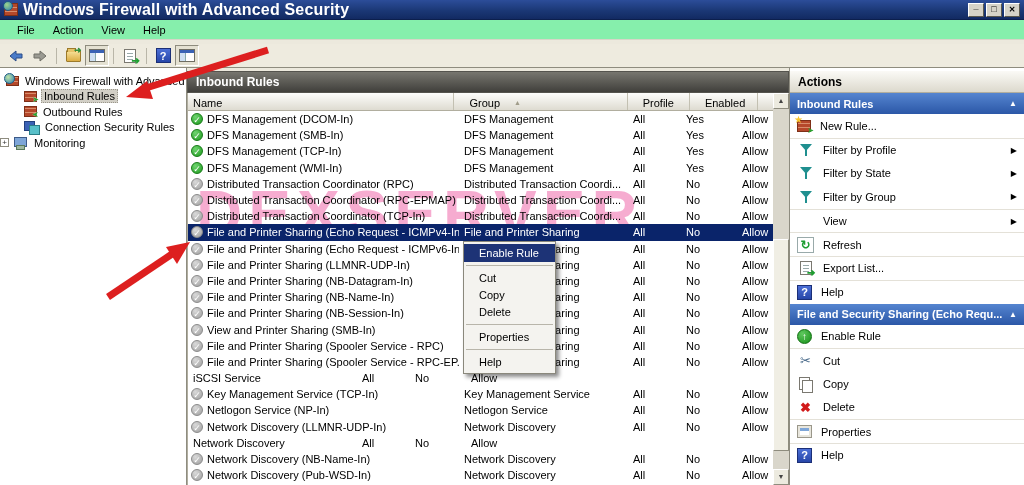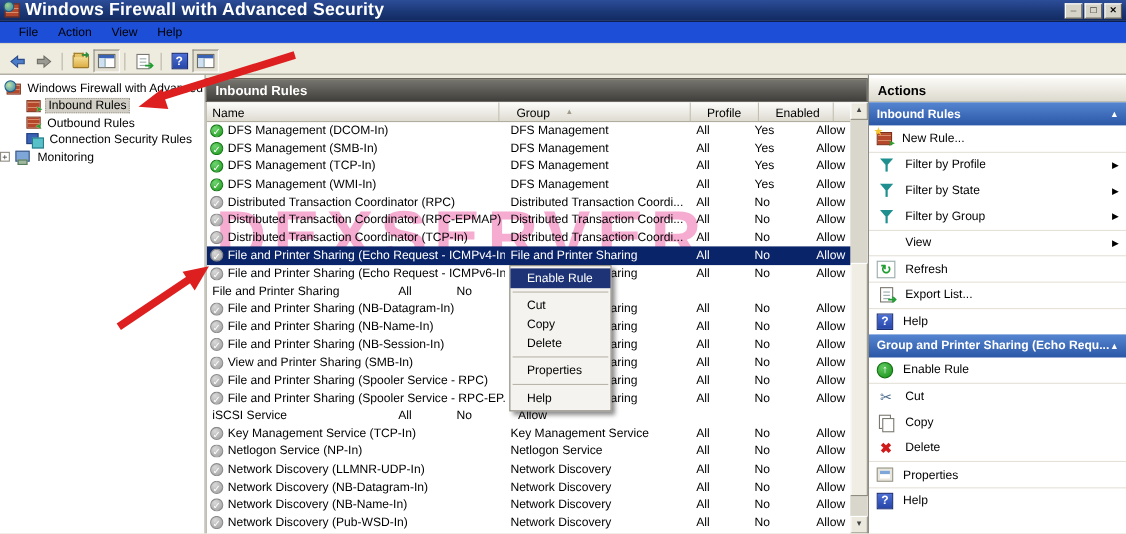--- a/index.html
+++ b/index.html
@@ -17,21 +17,21 @@
     border-radius:50%; background:radial-gradient(circle at 35% 35%,#9fd48a,#2f7fae); border:1px solid #1d5c86; }
   .title-text { color:#fff; font-weight:bold; font-size:16px; letter-spacing:.2px; }
   .win-btns { margin-left:auto; display:flex; gap:2px; }
   .wbtn { width:16px; height:14px; background:#d6d3c8; border:1px solid; border-color:#fff #5a584e #5a584e #fff;
     font-size:9px; line-height:11px; text-align:center; font-weight:bold; color:#000; }
   .wbtn.min::after{content:"_"; position:relative; top:-3px;}
   .wbtn.max::after{content:"□";}
   .wbtn.close::after{content:"✕"; font-size:8px;}
 
   
-  .menubar { position:absolute; left:0; top:20px; right:0; height:20px; background:#1d4ed8;
+  .menubar { position:absolute; left:0; top:20px; right:0; height:20px; background:#86efac;
     display:flex; align-items:center; padding-left:8px; border-bottom:1px solid #d8d5c8; }
   .menu-item { padding:2px 9px; }
   .toolbar { position:absolute; left:0; top:44px; right:0; height:24px; background:#eeebdf;
     display:flex; align-items:center; padding-left:4px; border-bottom:1px solid #8e8c7e; }
   .tbtn { width:24px; height:21px; display:flex; align-items:center; justify-content:center; flex:none; }
   .tbtn.pressed { border:1px solid; border-color:#8e8c7e #fff #fff #8e8c7e; background:#e4e1d2; }
   .tsep { width:1px; height:16px; background:#b9b6a8; margin:0 4px; flex:none; }
   .pg { width:12px; height:14px; background:#fff; border:1px solid #7a7870; position:relative; }
   .pg::before { content:""; position:absolute; left:2px; top:3px; right:2px; height:1px; background:#9aa; box-shadow:0 3px 0 #9aa,0 6px 0 #9aa; }
   .pg.arrow::after { content:"➔"; position:absolute; right:-5px; bottom:-4px; color:#1e9e31; font-size:10px; font-weight:bold; }
@@ -332,20 +332,24 @@
               <span class="state-ic"></span>
               <span>File and Printer Sharing (Echo Request - ICMPv6-In)</span>
             </div>
             <div class="cell group">File and Printer Sharing</div>
             <div class="cell profile">All</div>
             <div class="cell enabled">No</div>
             <div class="cell action">Allow</div>
           </div>
 
           <div class="row">
+            <div class="cell name">
+              <span class="state-ic"></span>
+              <span>File and Printer Sharing (LLMNR-UDP-In)</span>
+            </div>
             <div class="cell group">File and Printer Sharing</div>
             <div class="cell profile">All</div>
             <div class="cell enabled">No</div>
             <div class="cell action">Allow</div>
           </div>
 
           <div class="row">
             <div class="cell name">
               <span class="state-ic"></span>
               <span>File and Printer Sharing (NB-Datagram-In)</span>
@@ -445,24 +449,20 @@
               <span class="state-ic"></span>
               <span>Network Discovery (LLMNR-UDP-In)</span>
             </div>
             <div class="cell group">Network Discovery</div>
             <div class="cell profile">All</div>
             <div class="cell enabled">No</div>
             <div class="cell action">Allow</div>
           </div>
 
           <div class="row">
-            <div class="cell name">
-              <span class="state-ic"></span>
-              <span>Network Discovery (NB-Datagram-In)</span>
-            </div>
             <div class="cell group">Network Discovery</div>
             <div class="cell profile">All</div>
             <div class="cell enabled">No</div>
             <div class="cell action">Allow</div>
           </div>
 
           <div class="row">
             <div class="cell name">
               <span class="state-ic"></span>
               <span>Network Discovery (NB-Name-In)</span>
@@ -532,21 +532,21 @@
           <span class="pg arrow"></span>
         </span>
       <span class="alabel">Export List...</span>
     </div>
     <div class="aitem sep">
       <span class="ai help"></span>
       <span class="alabel">Help</span>
     </div>
 
     <div class="sect-hdr">
-      <span>Group and Printer Sharing (Echo Requ...</span>
+      <span>File and Security Sharing (Echo Requ...</span>
       <span class="chev">▲</span>
     </div>
     <div class="aitem">
       <span class="ai enable"></span>
       <span class="alabel">Enable Rule</span>
     </div>
     <div class="aitem sep">
       <span class="ai cut"></span>
       <span class="alabel">Cut</span>
     </div>

